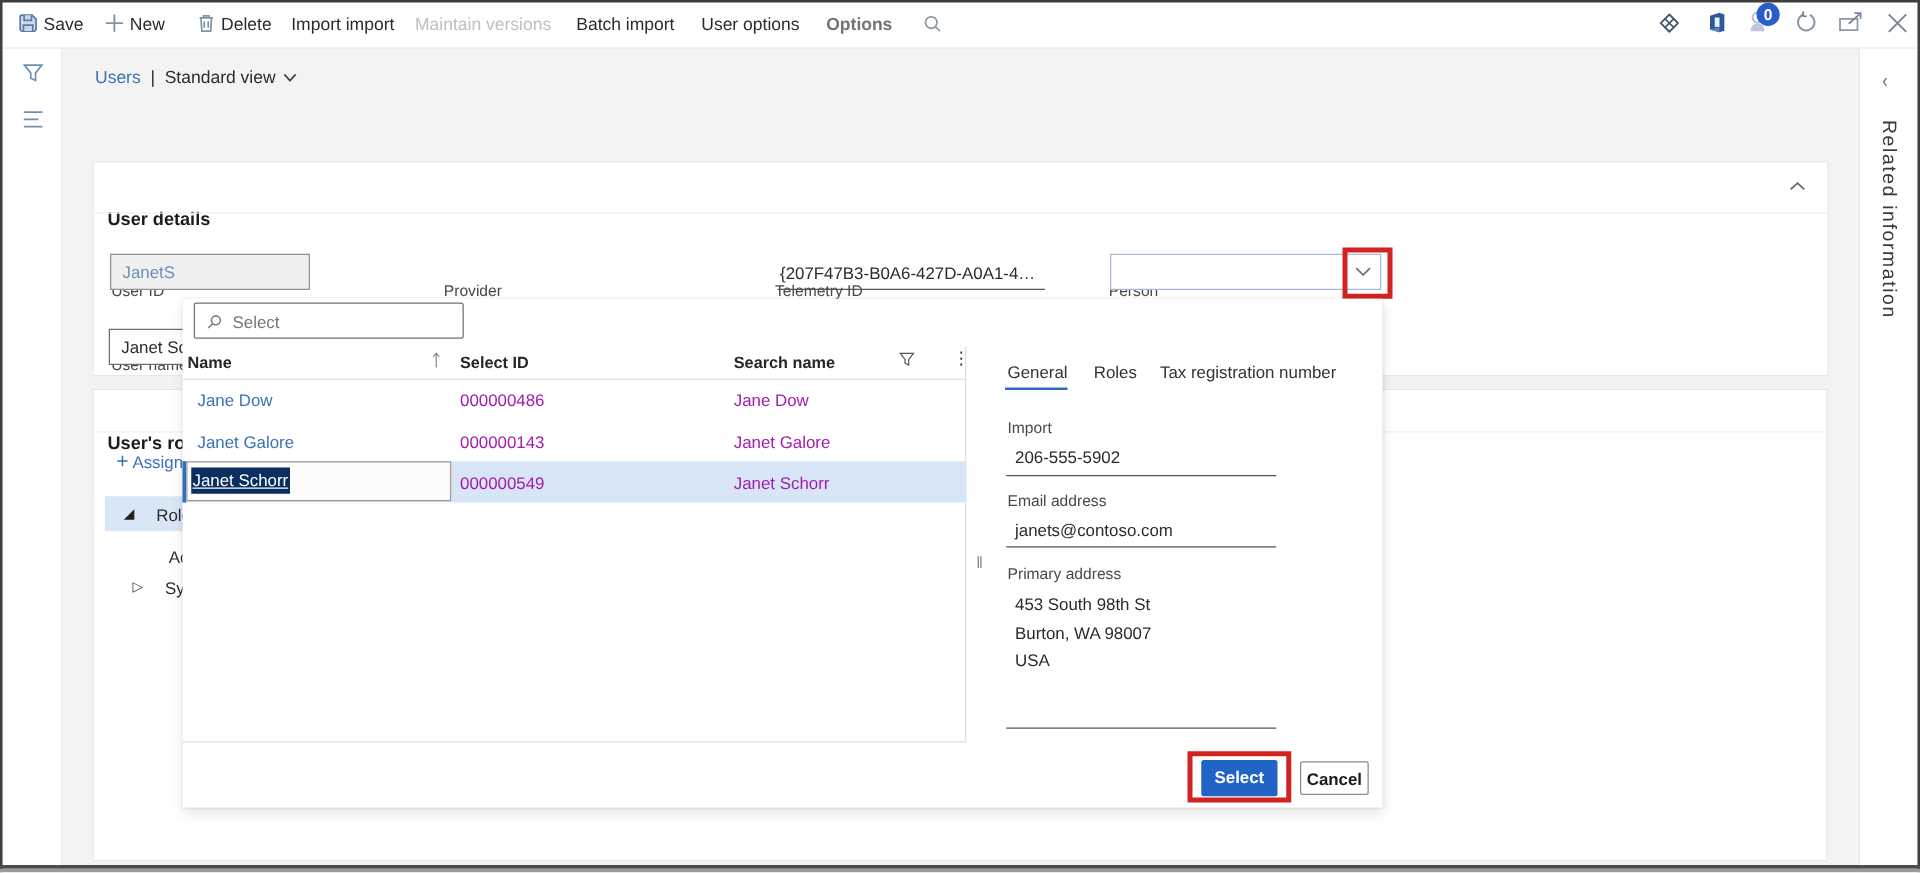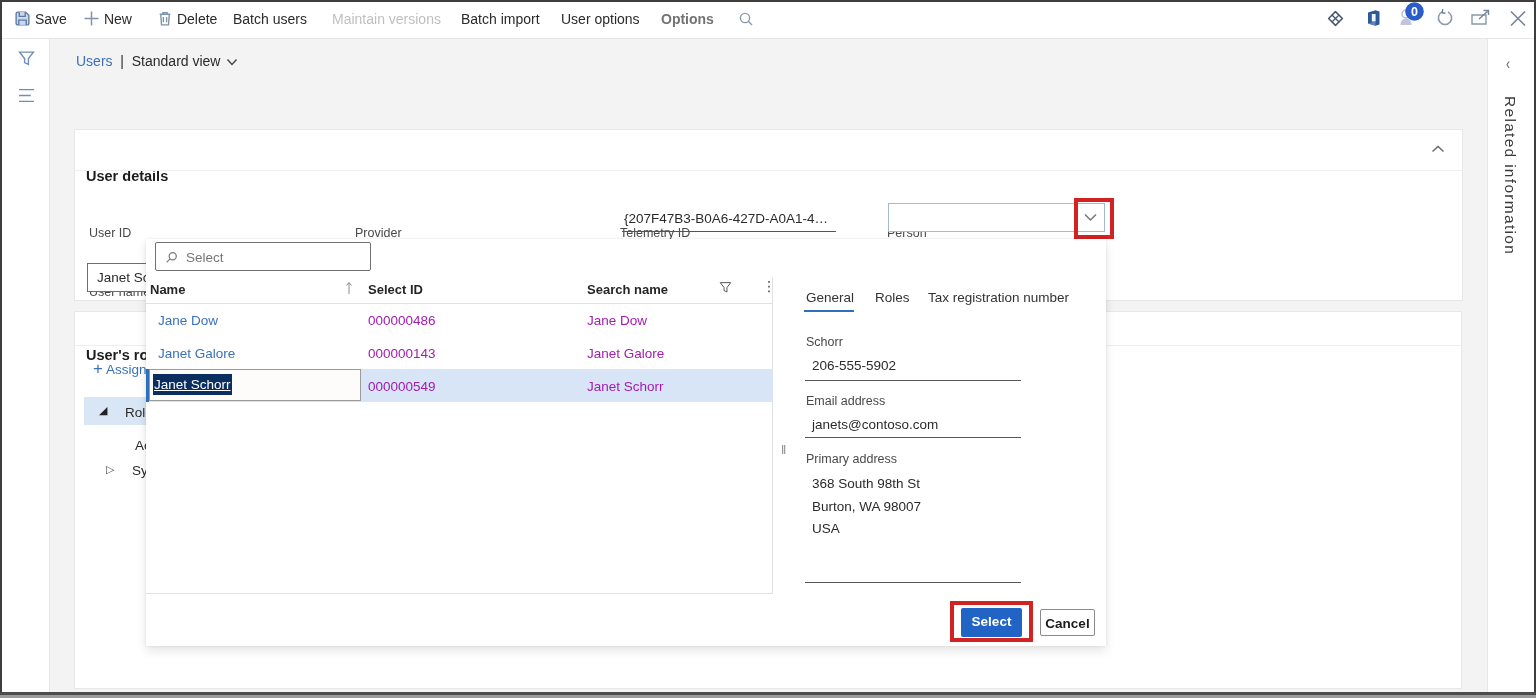--- a/index.html
+++ b/index.html
@@ -49,21 +49,21 @@
           <path d="M2 3.5 A1.5 1.5 0 0 1 3.5 2 H11 L14 5 V12.5 A1.5 1.5 0 0 1 12.5 14 H3.5 A1.5 1.5 0 0 1 2 12.5 Z"></path>
           <path d="M5 2 V6 H10.5 V2"></path>
           <path d="M4.5 14 V9.5 H11.5 V14"></path>
         </svg>&nbsp;Save</span>
     <span class="tbi" style="left:83px;"><svg width="17" height="17" viewBox="0 0 16 16" stroke="#7d94ac" stroke-width="1.4">
           <path d="M8 1.5 V14.5 M1.5 8 H14.5"></path>
         </svg>&nbsp;New</span>
     <span class="tbi" style="left:157px;"><svg width="16" height="17" viewBox="0 0 15 16" fill="none" stroke="#7d94ac" stroke-width="1.3">
           <path d="M2.5 4 H12.5 M5.5 4 V2.5 H9.5 V4 M3.5 4 L4.2 14 H10.8 L11.5 4 M6 6.5 V11.5 M9 6.5 V11.5"></path>
         </svg>&nbsp;Delete</span>
-    <span class="tbi" style="left:233px;">Batch users</span>
+    <span class="tbi" style="left:233px;">Import import</span>
     <span class="tbi gray" style="left:332px;">Maintain versions</span>
     <span class="tbi" style="left:461px;">Batch import</span>
     <span class="tbi" style="left:561px;">User options</span>
     <span class="tbi bold" style="left:661px;">Options</span>
     <span class="tbi" style="left:738px;"><svg width="16" height="16" viewBox="0 0 16 16" fill="none" stroke="#8b9aa8" stroke-width="1.4">
           <circle cx="7" cy="7" r="4.6"></circle>
           <path d="M10.5 10.5 L14 14"></path>
         </svg></span>
     <span class="tbi" style="left:1327px;"><svg width="17" height="17" viewBox="0 0 17 17" fill="none" stroke="#46566e" stroke-width="1.5" stroke-linejoin="round">
           <path d="M8.5 1.6 L15.4 8.5 L8.5 15.4 L1.6 8.5 Z" rx="2"></path>
@@ -108,20 +108,23 @@
         <path d="M1.5 1.5 L6 6.5 L10.5 1.5"></path>
       </svg></div>
 
   <div class="card" id="card1" style="left:74px; top:129px; width:1389px; height:172px;">
     <div class="cardh">User details</div>
     <div class="abs" style="left:0; top:40px; width:100%; border-top:1px solid #efefef;"></div>
     <svg class="abs" style="left:1356px; top:14px;" width="14" height="10" viewBox="0 0 14 10" fill="none" stroke="#666" stroke-width="1.4">
         <path d="M1.5 7.5 L7 2.5 L12.5 7.5"></path>
       </svg>
     <div class="flabel" style="left:14px; top:57px;">User ID</div>
+    <div class="fbox" style="left:13px; top:73px; width:160px; background:#f1f0f0; border:1px solid #919191;">
+        <div class="in" style="color:#6d8fba;">JanetS</div>
+      </div>
     <div class="flabel" style="left:280px; top:57px;">Provider</div>
     <div class="flabel" style="left:545px; top:57px;">Telemetry ID</div>
     <div class="abs" style="left:549px; top:81px; font-size:13.5px; color:#2b2b2b;">{207F47B3-B0A6-427D-A0A1-4…</div>
     <div class="abs" style="left:547px; top:101px; width:214px; border-top:1px solid #555;"></div>
     <div class="flabel" style="left:812px; top:57px;">Person</div>
     <div class="fbox" style="left:813px; top:73px; width:217px; border:1px solid #a5bad0;"></div>
     <svg class="abs" style="left:1009px; top:83px;" width="13" height="9" viewBox="0 0 13 9" fill="none" stroke="#777" stroke-width="1.5">
         <path d="M1 1.5 L6.5 7 L12 1.5"></path>
       </svg>
     <div class="abs" style="left:999px; top:68px; width:40px; height:41px; border:4px solid #d32222;"></div>
@@ -177,28 +180,28 @@
       <div class="abs" style="left:3px; top:92px; width:212px; height:32px; background:#fdfcfb; border:1px solid #9a9a9a;"></div>
       <div class="abs" style="left:7px; top:97px; height:21px; background:#0b2e60; color:#fff; font-size:13.5px; padding:3px 1px 0 1px; text-decoration:underline;">Janet Schorr</div>
       <div class="cell" style="left:222px; top:102px;">000000549</div>
       <div class="cell" style="left:441px; top:102px;">Janet Schorr</div>
     </div>
 
     <div class="abs" style="left:660px; top:51px; font-size:13.5px; color:#333;">General</div>
     <div class="abs" style="left:658px; top:71px; width:50px; border-top:2px solid #2e6fbd;"></div>
     <div class="abs" style="left:729px; top:51px; font-size:13.5px; color:#333;">Roles</div>
     <div class="abs" style="left:782px; top:51px; font-size:13.5px; color:#333;">Tax registration number</div>
-    <div class="lbl2" style="left:660px; top:96px; font-weight:normal;">Schorr</div>
+    <div class="lbl2" style="left:660px; top:96px; font-weight:normal;">Import</div>
     <div class="val2" style="left:666px; top:119px;">206-555-5902</div>
     <div class="abs" style="left:659px; top:141px; width:216px; border-top:1px solid #555;"></div>
     <div class="lbl2" style="left:660px; top:155px; font-weight:normal;">Email address</div>
     <div class="val2" style="left:666px; top:178px;">janets@contoso.com</div>
     <div class="abs" style="left:659px; top:198px; width:216px; border-top:1px solid #555;"></div>
     <div class="lbl2" style="left:660px; top:213px; font-weight:normal;">Primary address</div>
-    <div class="val2" style="left:666px; top:237px;">368 South 98th St</div>
+    <div class="val2" style="left:666px; top:237px;">453 South 98th St</div>
     <div class="val2" style="left:666px; top:260px;">Burton, WA 98007</div>
     <div class="val2" style="left:666px; top:282px;">USA</div>
     <div class="abs" style="left:659px; top:343px; width:216px; border-top:1px solid #555;"></div>
     <div class="abs" style="left:635px; top:203px; color:#888; font-size:13px;">‖</div>
 
     <div class="abs" style="left:804px; top:362px; width:83px; height:41px; border:4px solid #d32222;"></div>
     <div class="abs" style="left:815px; top:369px; width:61px; height:29px; background:#2263c6; color:#fff; font-size:13.5px; font-weight:bold; text-align:center; line-height:28px; border-radius:2px;">Select</div>
     <div class="abs" style="left:894px; top:370px; width:55px; height:27px; background:#fff; color:#1c1c1c; font-size:13.5px; font-weight:bold; text-align:center; line-height:28px; border:1px solid #8a8a8a; border-radius:2px;">Cancel</div>
   </div>
 </div>

